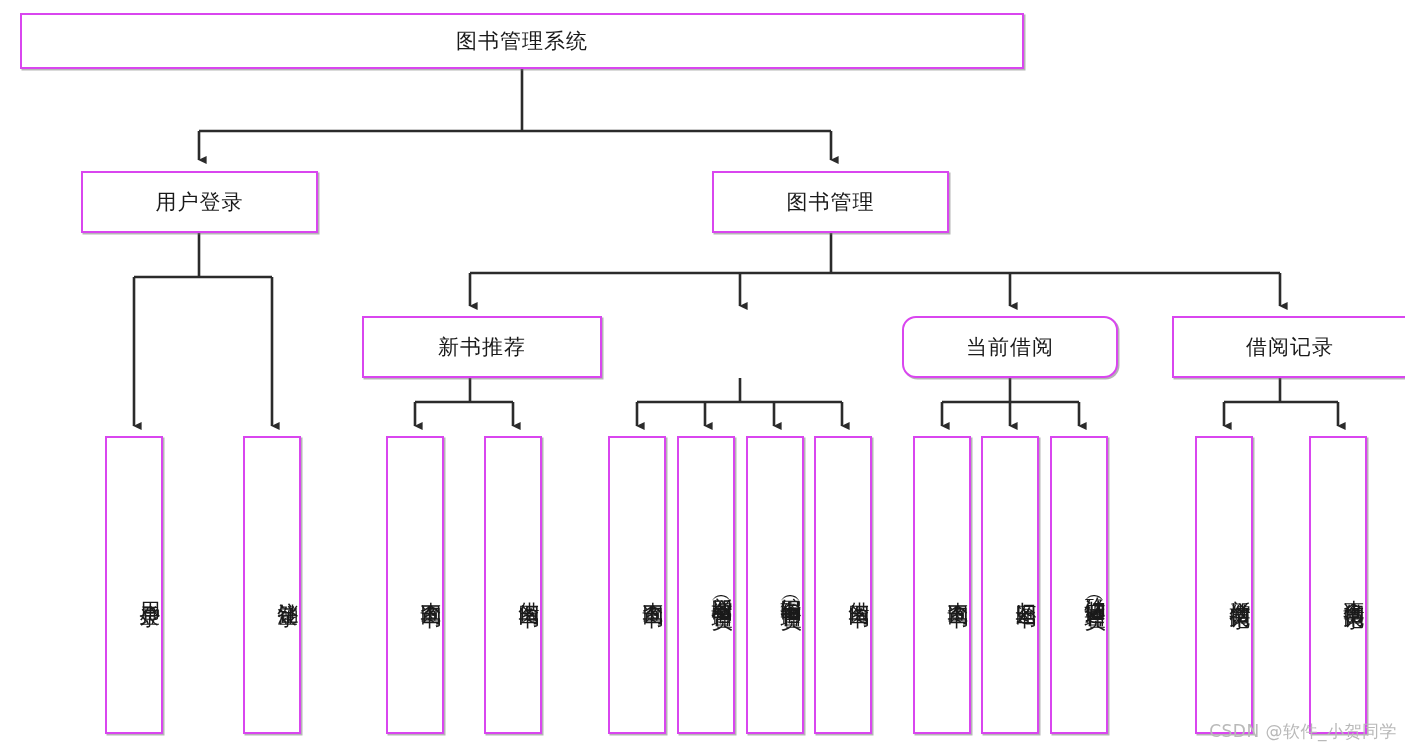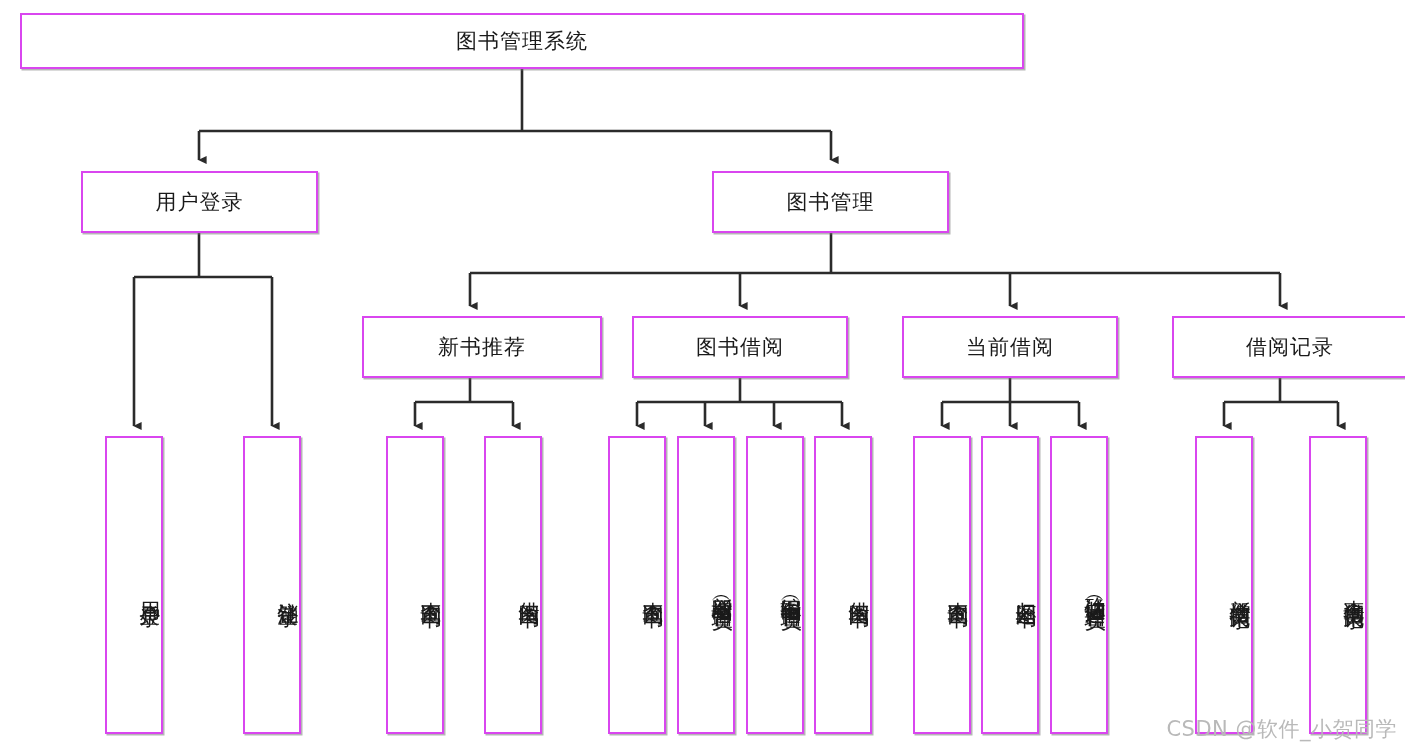--- a/index.html
+++ b/index.html
@@ -56,21 +56,21 @@
   .node-v .vtext {
     writing-mode: vertical-rl;
     text-orientation: upright;
     white-space: nowrap;
     display: block;
   }
   .watermark {
     position: absolute;
     right: 8px;
     bottom: 4px;
-    font-size: 21px;
+    font-size: 17px;
     color: #b9b9b9;
     white-space: nowrap;
     letter-spacing: 0.5px;
   }
 </style>
 </head>
 <body>
 
 <div id="diagram-root">
 
@@ -131,24 +131,21 @@
   <div class="node node-h" style="left:81px; top:171px; width:237px; height:62px;">
     <span>用户登录</span>
   </div>
   <div class="node node-h" style="left:712px; top:171px; width:237px; height:62px;">
     <span>图书管理</span>
   </div>
 
   <div class="node node-h" style="left:362px; top:316px; width:240px; height:62px;">
     <span>新书推荐</span>
   </div>
-  <div class="node node-h" style="left:632px; top:316px; width:216px; height:62px;">
-    <span>图书借阅</span>
-  </div>
-  <div class="node node-h" style="left:902px; top:316px; width:216px; height:62px;">
+  <div class="node node-h" style="left:902px; top:316px; width:216px; height:62px;border-radius:14px;">
     <span>当前借阅</span>
   </div>
   <div class="node node-h" style="left:1172px; top:316px; width:236px; height:62px;">
     <span>借阅记录</span>
   </div>
 
   <div class="node node-v" style="left:105px; top:436px; width:58px; height:298px;">
     <span class="vtext">用户登录</span>
   </div>
   <div class="node node-v" style="left:243px; top:436px; width:58px; height:298px;">

